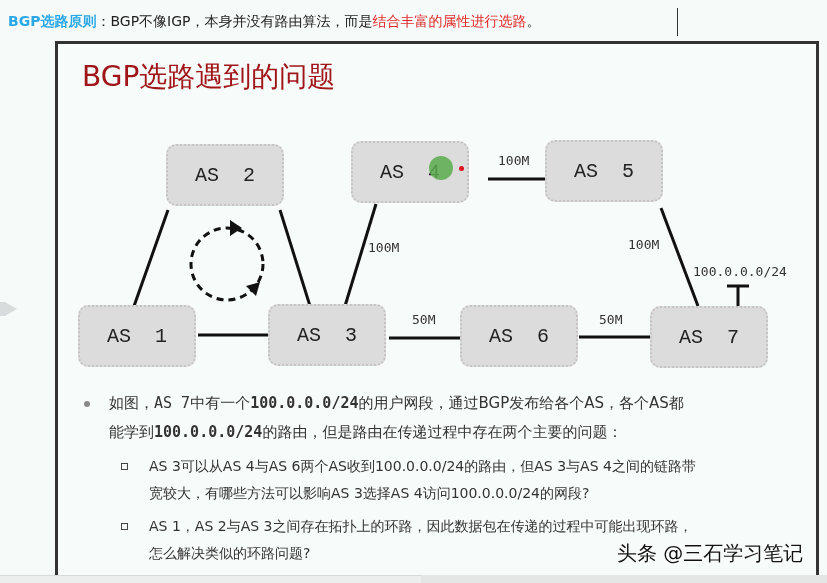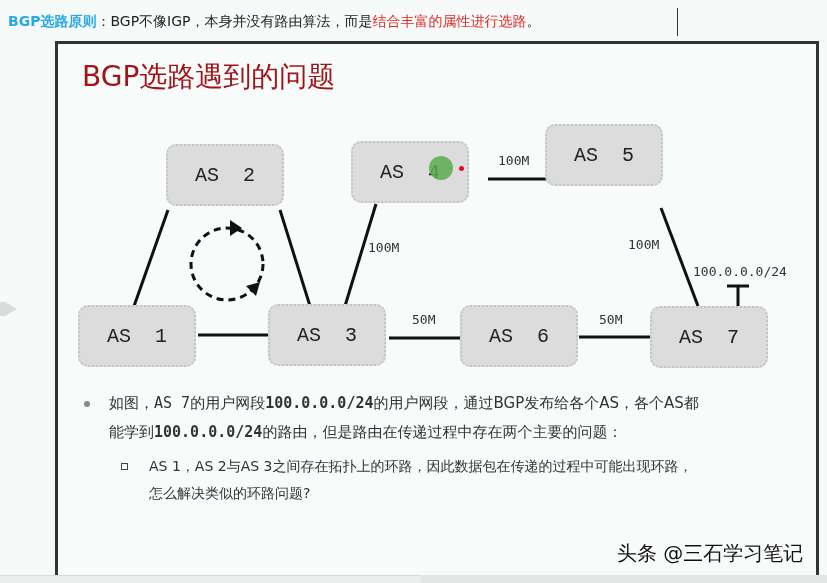--- a/index.html
+++ b/index.html
@@ -114,41 +114,46 @@
 
     <g>
       <circle cx="169" cy="220" r="36" stroke="#111" stroke-width="3" fill="none" stroke-dasharray="7,5"></circle>
       <polygon points="172,176 184,184 172,192" fill="#111"></polygon>
       <polygon points="202,238 198,252 188,242" fill="#111"></polygon>
     </g>
   </svg>
 
   <div class="as-node" style="left:108px; top:100px;">AS  2</div>
   <div class="as-node" style="left:293px; top:97px;">AS  4</div>
-  <div class="as-node" style="left:487px; top:80px;">AS  5</div>
+  <div class="as-node" style="left:487px; top:96px;">AS  5</div>
   <div class="as-node" style="left:20px; top:261px;">AS  1</div>
   <div class="as-node" style="left:210px; top:260px;">AS  3</div>
   <div class="as-node" style="left:402px; top:261px;">AS  6</div>
   <div class="as-node" style="left:592px; top:262px;">AS  7</div>
 
   <div class="cursor-dot" style="left:371px; top:112px;"></div>
   <div class="red-dot" style="left:401px; top:122px;"></div>
 
   <div class="link-label" style="left:440px; top:109px;">100M</div>
   <div class="link-label" style="left:310px; top:196px;">100M</div>
   <div class="link-label" style="left:570px; top:193px;">100M</div>
   <div class="link-label" style="left:354px; top:268px;">50M</div>
   <div class="link-label" style="left:541px; top:268px;">50M</div>
   <div class="link-label" style="left:635px; top:220px;">100.0.0.0/24</div>
 
   <div class="bullets">
     <div class="bullet-main">
       <span class="dot"></span>
-      <span>如图，</span><span class="mono">AS 7</span><span>的用户网段</span><span class="mono" style="font-weight:bold">100.0.0.0/24</span><span>的用户网段，通过BGP发布给各个AS，各个AS都</span><br>
+      <span>如图，</span><span class="mono">AS 7</span><span>中有一个</span><span class="mono" style="font-weight:bold">100.0.0.0/24</span><span>的用户网段，通过BGP发布给各个AS，各个AS都</span><br>
       <span>能学到</span><span class="mono" style="font-weight:bold">100.0.0.0/24</span><span>的路由，但是路由在传递过程中存在两个主要的问题：</span>
+    </div>
+    <div class="sub" style="margin-top:6px;">
+      <span class="sq"></span>
+      <span>AS 3可以从AS 4与AS 6两个AS收到100.0.0.0/24的路由，但AS 3与AS 4之间的链路带</span><br>
+      <span>宽较大，有哪些方法可以影响AS 3选择AS 4访问100.0.0.0/24的网段?</span>
     </div>
     <div class="sub" style="margin-top:6px;">
       <span class="sq"></span>
       <span>AS 1，AS 2与AS 3之间存在拓扑上的环路，因此数据包在传递的过程中可能出现环路，</span><br>
       <span>怎么解决类似的环路问题?</span>
     </div>
   </div>
 </div>
 
 <div class="bottom-bar"></div>

